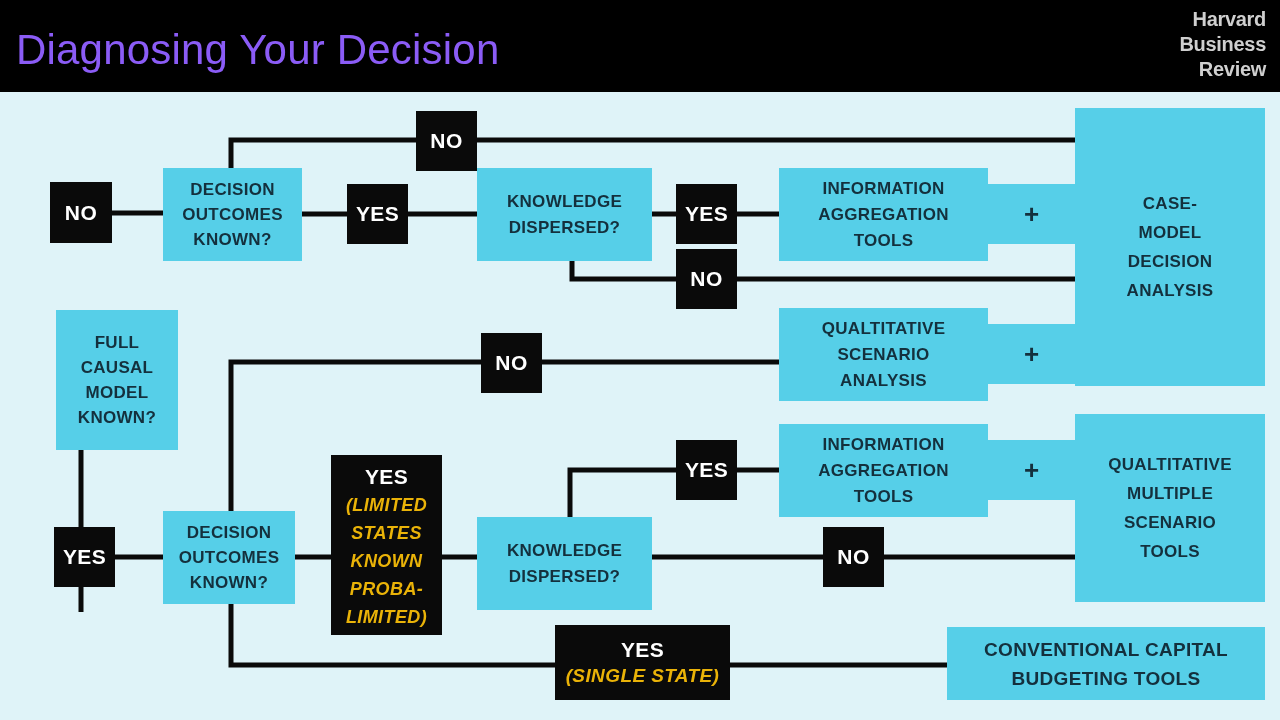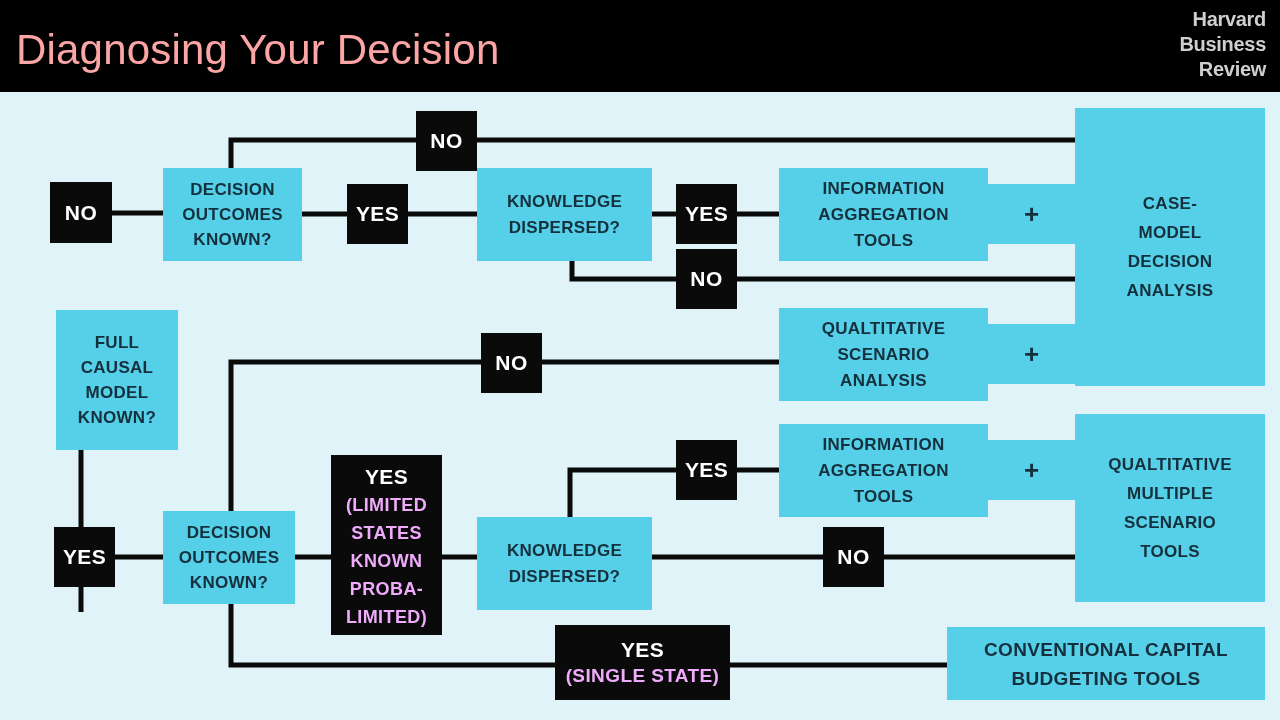--- a/index.html
+++ b/index.html
@@ -30,21 +30,21 @@
     overflow: hidden;
   }
 
   .header-title {
     position: absolute;
     left: 16px;
     top: 26px;
     font-size: 42px;
     font-weight: 400;
     letter-spacing: 0.2px;
-    color: #fca5a5;
+    color: #8b5cf6;
     font-family: "Liberation Sans", sans-serif;
     white-space: nowrap;
   }
 
   .hbr-logo {
     position: absolute;
     right: 14px;
     top: 7px;
     text-align: right;
     color: #cfcfcf;
@@ -93,22 +93,23 @@
   .node-black {
     background: #0a0a0a;
     color: #ffffff;
     letter-spacing: 0.4px;
   }
 
   .node .lines { display: block; width: 100%; }
   .node .lines span { display: block; }
 
   .sub {
-    color: #f0abfc;
+    color: #eab308;
     font-weight: bold;
+    font-style: italic;
   }
 
   .plus {
     position: absolute;
     color: #14303d;
     font-weight: bold;
     font-size: 26px;
     display: flex;
     align-items: center;
     justify-content: center;

